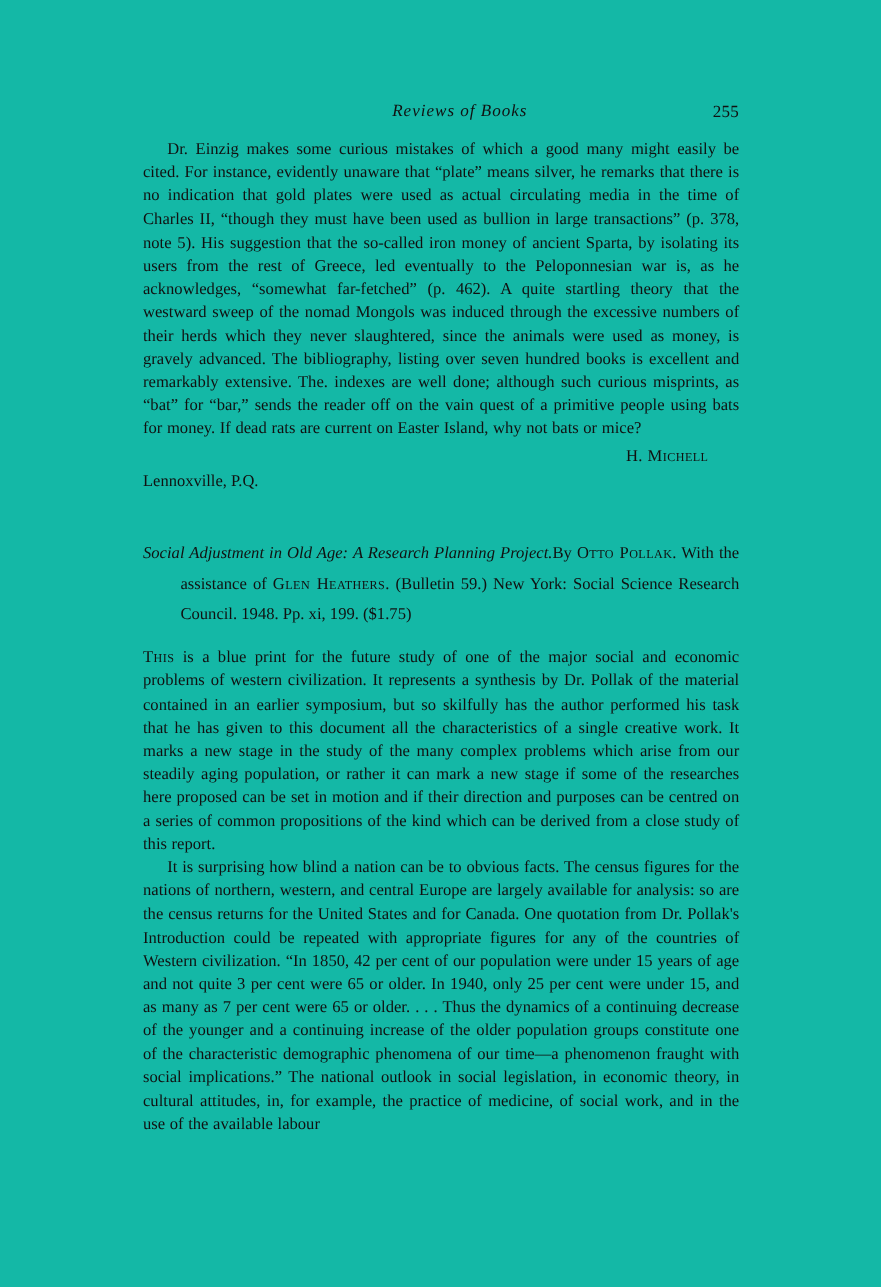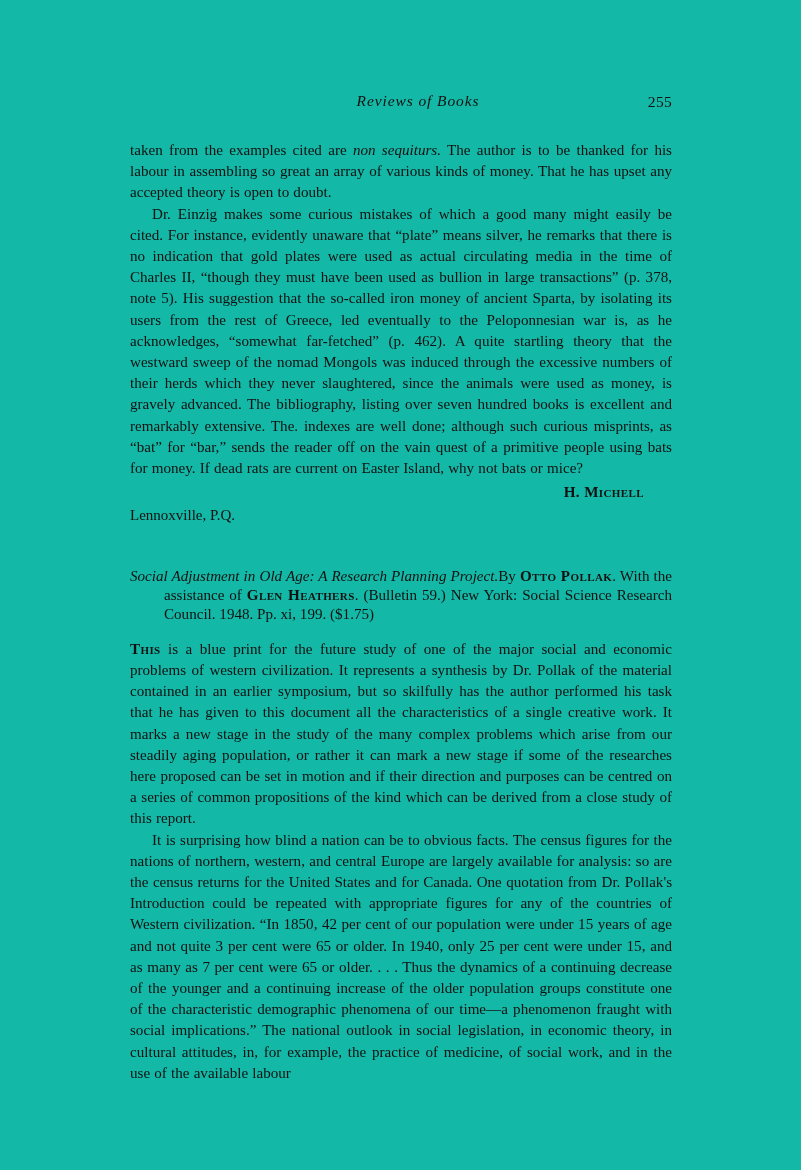--- a/index.html
+++ b/index.html
@@ -56,41 +56,40 @@
     margin: 0;
     hyphens: none;
     word-spacing: 0.4px;
   }
   .para.indent { text-indent: 22px; }
   .para.noindent { text-indent: 0; }
   .it { font-style: italic; }
   .sc {
     font-variant: small-caps;
     letter-spacing: 0.4px;
-    font-weight: bold;
   }
   .block-first { margin-top: 14px; }
   
   .signature {
     font-size: 15.1px;
     line-height: 21.2px;
     text-align: right;
     margin-top: 3px;
     padding-right: 28px;
   }
   .byline-place {
     font-size: 15px;
     line-height: 21.2px;
     text-align: left;
     margin-top: 2px;
   }
   
   .citation {
     font-size: 15.1px;
-    line-height: 19px;
+    line-height: 28px;
     text-align: justify;
     text-justify: inter-word;
     margin-top: 40px;
     padding-left: 34px;
     text-indent: -34px;
   }
   .review-body { margin-top: 12px; }
   .para + .para { margin-top: 0; }
 </style>
 </head>
@@ -99,21 +98,20 @@
 <div class="page">
   <div class="content">
 
     <div class="running-head">
       <div class="running-head-title">Reviews of Books</div>
       <div class="running-head-folio">255</div>
     </div>
 
     <div>
 
-      <p class="para noindent block-first"><span>taken from the examples cited are </span><span class="it">non sequiturs.</span><span>  The author is to be thanked for his labour in assembling so great an array of various kinds of money.  That he has upset any accepted theory is open to doubt.</span></p>
 
       <p class="para indent">Dr. Einzig makes some curious mistakes of which a good many might easily be cited.  For instance, evidently unaware that “plate” means silver, he remarks that there is no indication that gold plates were used as actual circulating media in the time of Charles II, “though they must have been used as bullion in large transactions” (p. 378, note 5).  His suggestion that the so-called iron money of ancient Sparta, by isolating its users from the rest of Greece, led eventually to the Peloponnesian war is, as he acknowledges, “somewhat far-fetched” (p. 462).  A quite startling theory that the westward sweep of the nomad Mongols was induced through the excessive numbers of their herds which they never slaughtered, since the animals were used as money, is gravely advanced.  The bibliography, listing over seven hundred books is excellent and remarkably extensive.  The. indexes are well done; although such curious misprints, as “bat” for “bar,” sends the reader off on the vain quest of a primitive people using bats for money.  If dead rats are current on Easter Island, why not bats or mice?</p>
 
       <div class="signature"><span class="sc">H. Michell</span></div>
 
       <div class="byline-place">Lennoxville, P.Q.</div>
     </div>
 
     <div>
 

